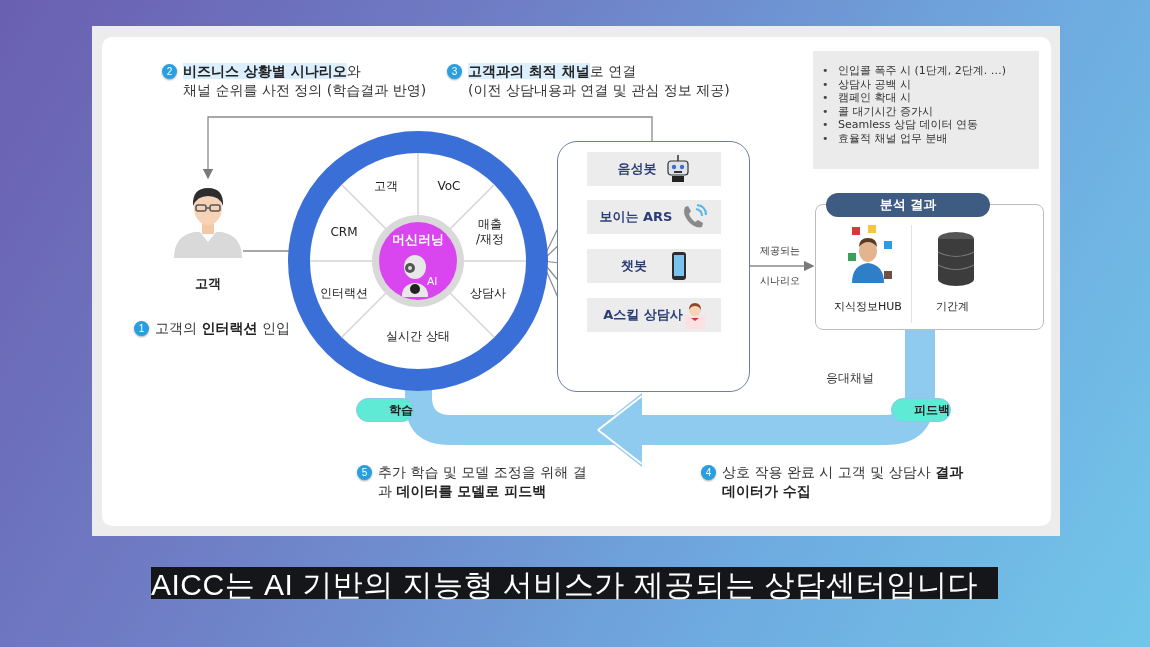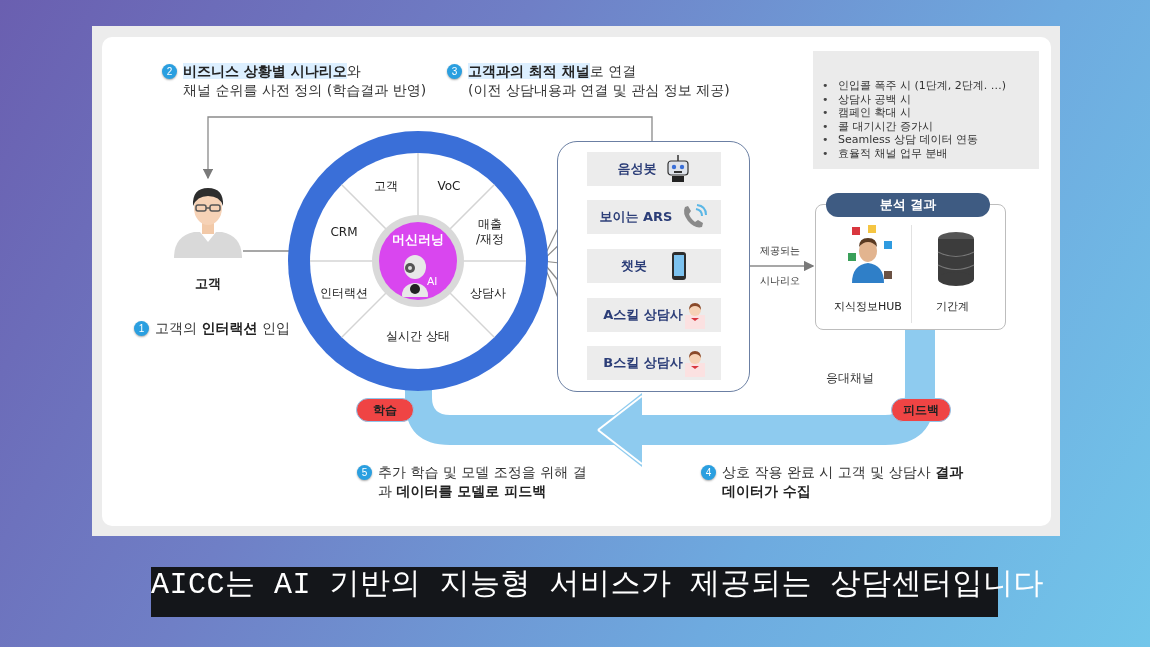--- a/index.html
+++ b/index.html
@@ -23,21 +23,21 @@
     box-shadow:0 1px 2px rgba(0,0,0,.35); margin-right:6px; vertical-align:1px;
     font-family:"Liberation Sans", sans-serif;
   }
   .note { font-size:14px; color:#333; line-height:19px; white-space:nowrap; }
   .note b { font-weight:bold; color:#222; }
   .hl { background:#dcefff;text-align:right; }
   .infobox {
     position:absolute; left:813px; top:51px; width:226px; height:118px;
     background:#ebebeb;
   }
-  .infobox ul { margin:0; padding:28px 0 0 25px; list-style:none; }
+  .infobox ul { margin:0; padding:13px 0 0 25px; list-style:none; }
   .infobox li { font-size:11px; color:#333; line-height:13.5px; position:relative; white-space:nowrap; }
   .infobox li::before { content:"•"; position:absolute; left:-16px; color:#444; }
 
   .ring {
     position:absolute; left:288px; top:131px; width:260px; height:260px; border-radius:50%;
     background:#3a6fd8;
   }
   .ring-inner {
     position:absolute; left:22px; top:22px; width:216px; height:216px; border-radius:50%;
     background:#fff; overflow:hidden;
@@ -58,35 +58,35 @@
   }
   .ch-item {
     position:absolute; left:29px; width:134px; height:34px; background:#ececec;
     display:flex; align-items:center; justify-content:center;
     font-size:13px; font-weight:bold; color:#2c3e78;
   }
   .ch-item .lbl { margin-right:8px; white-space:nowrap; }
 
   .result-box {
     position:absolute; left:815px; top:204px; width:189px; height:124px;
-    border:1.5px solid #bdbdbd; border-radius:8px; background:#fff;
+    border:1.5px solid #bdbdbd; border-radius:8px; background:#fff;padding-left:38px;
   }
   .result-title {
     position:absolute; left:826px; top:193px; width:164px; height:24px; border-radius:12px;
     background:#3e5b82; color:#fff; font-size:13px; font-weight:bold; text-align:center; line-height:24px;
   }
   .pill {
-    position:absolute; height:22px; border:1.5px solid #8fc6ec; border-radius:12px; background:#ef4444;
-    font-size:12px; font-weight:bold; color:#222; text-align:center; line-height:22px;
+    position:absolute; height:22px; border:1.5px solid #8fc6ec; border-radius:12px; background:#5eead4;
+    font-size:12px; font-weight:bold; color:#222; text-align:right; line-height:22px;
   }
   .small { font-size:10px; color:#333; white-space:nowrap; }
   .subtitle {
-    position:absolute; left:151px; top:567px; width:847px; height:50px; background:#14161a;
-    color:#fff; font-size:30px; line-height:36px; text-align:right; letter-spacing:0.5px; white-space:nowrap;
-    font-family:Liberation Mono, monospace;
+    position:absolute; left:151px; top:567px; width:847px; height:32px; background:#14161a;
+    color:#fff; font-size:30px; line-height:36px; text-align:left; letter-spacing:0.5px; white-space:nowrap;
+    font-family:Liberation Sans, sans-serif;
   }
 </style>
 </head>
 <body>
 
 <div class="slide-frame"></div>
 <div class="slide"></div>
 
 <svg class="abs" style="left:0;top:0" width="1150" height="647">
   <defs>
@@ -219,29 +219,20 @@
   </div>
   <div class="ch-item" style="top:107px">
     <span class="lbl" style="margin-right:24px">챗봇</span>
     <svg width="16" height="30" viewBox="0 0 16 30">
       <rect x="1" y="1" width="14" height="28" rx="3" fill="#2d2d2d"></rect>
       <rect x="3" y="4" width="10" height="21" fill="#7cc2ef"></rect>
     </svg>
   </div>
   <div class="ch-item" style="top:156px">
     <span class="lbl" style="margin-right:2px">A스킬 상담사</span>
-    <svg width="20" height="28" viewBox="0 0 20 28">
-      <rect x="0" y="14" width="20" height="14" fill="#fbe1e1"></rect>
-      <circle cx="10" cy="9" r="6" fill="#f6d2b6"></circle>
-      <path d="M4,9 Q4,2 10,2 Q16,2 16,9 Q14,5 10,5 Q6,5 4,9 Z" fill="#8a4a2a"></path>
-      <path d="M6,17 L10,20 L14,17 Z" fill="#d9363e"></path>
-    </svg>
-  </div>
-  <div class="ch-item" style="top:204px">
-    <span class="lbl" style="margin-right:2px">B스킬 상담사</span>
     <svg width="20" height="28" viewBox="0 0 20 28">
       <rect x="0" y="14" width="20" height="14" fill="#fbe1e1"></rect>
       <circle cx="10" cy="9" r="6" fill="#f6d2b6"></circle>
       <path d="M4,9 Q4,2 10,2 Q16,2 16,9 Q14,5 10,5 Q6,5 4,9 Z" fill="#8a4a2a"></path>
       <path d="M6,17 L10,20 L14,17 Z" fill="#d9363e"></path>
     </svg>
   </div>
 </div>
 
 <div class="abs small" style="left:760px;top:244px">제공되는</div>

